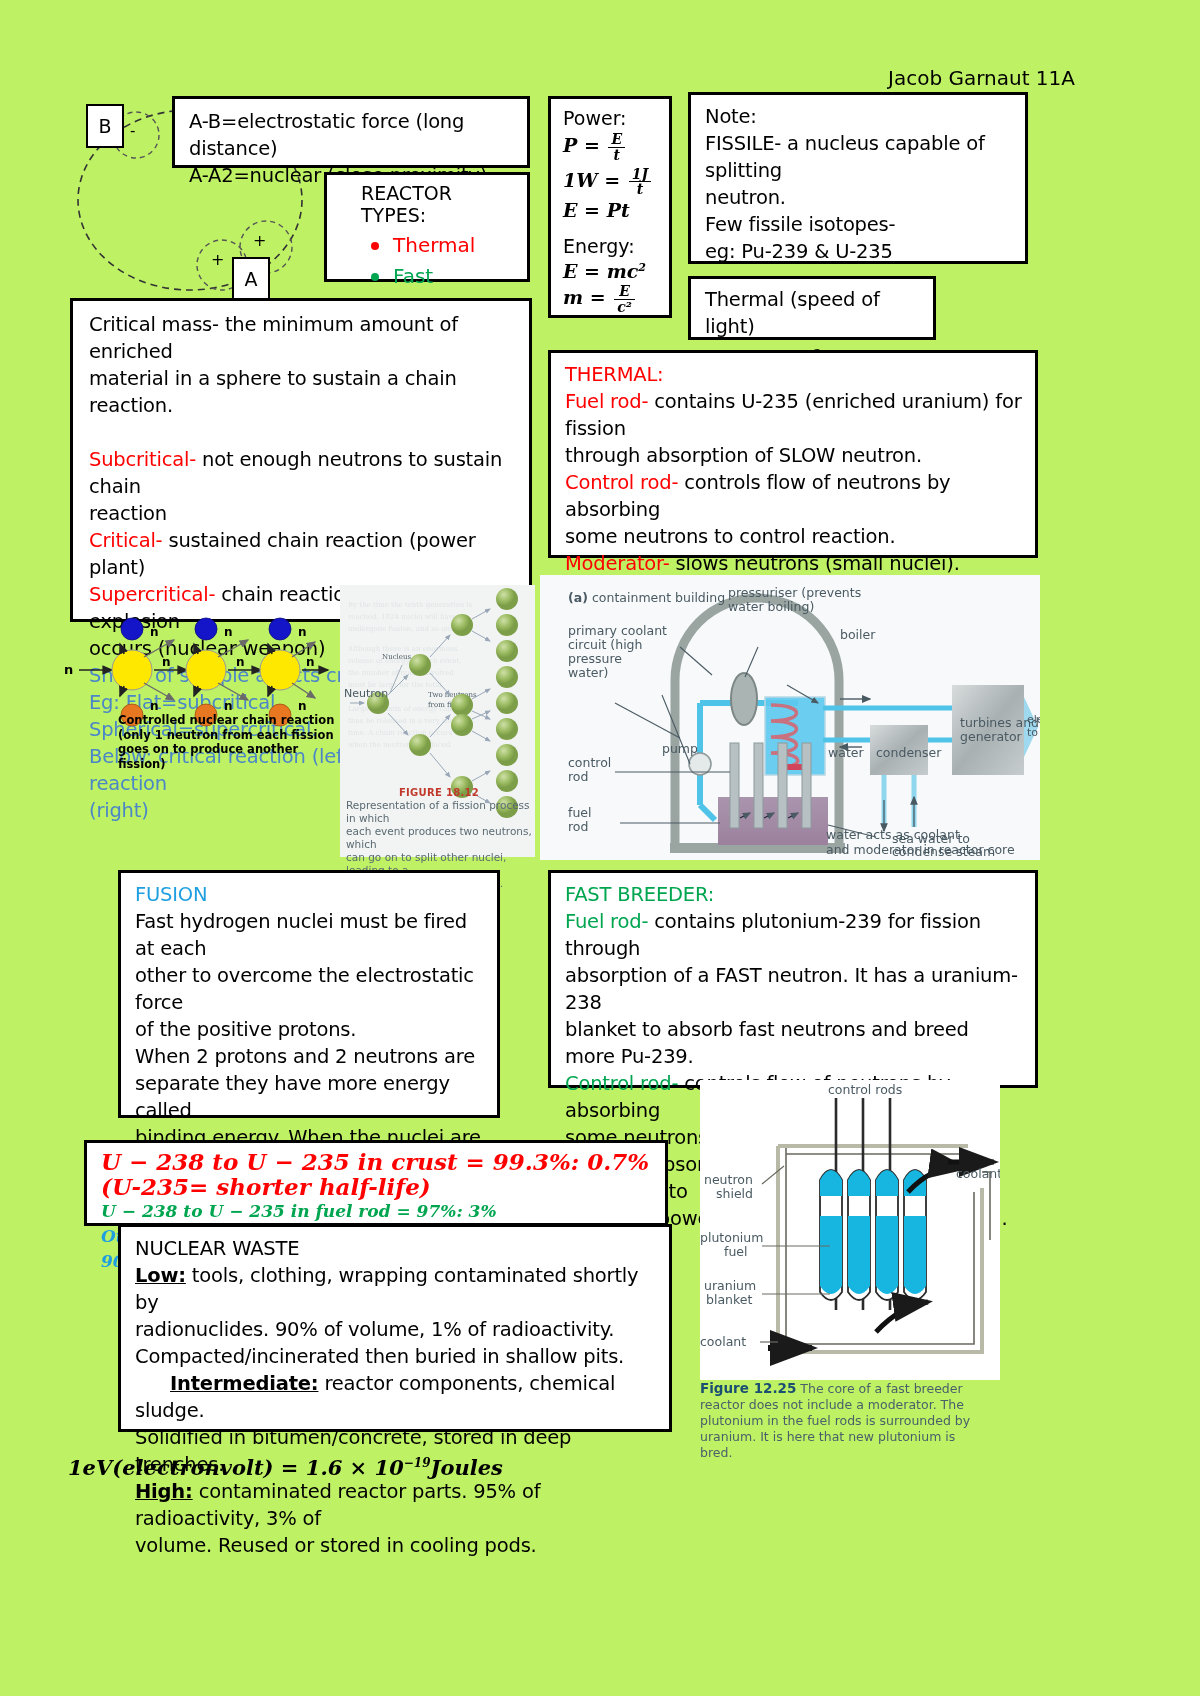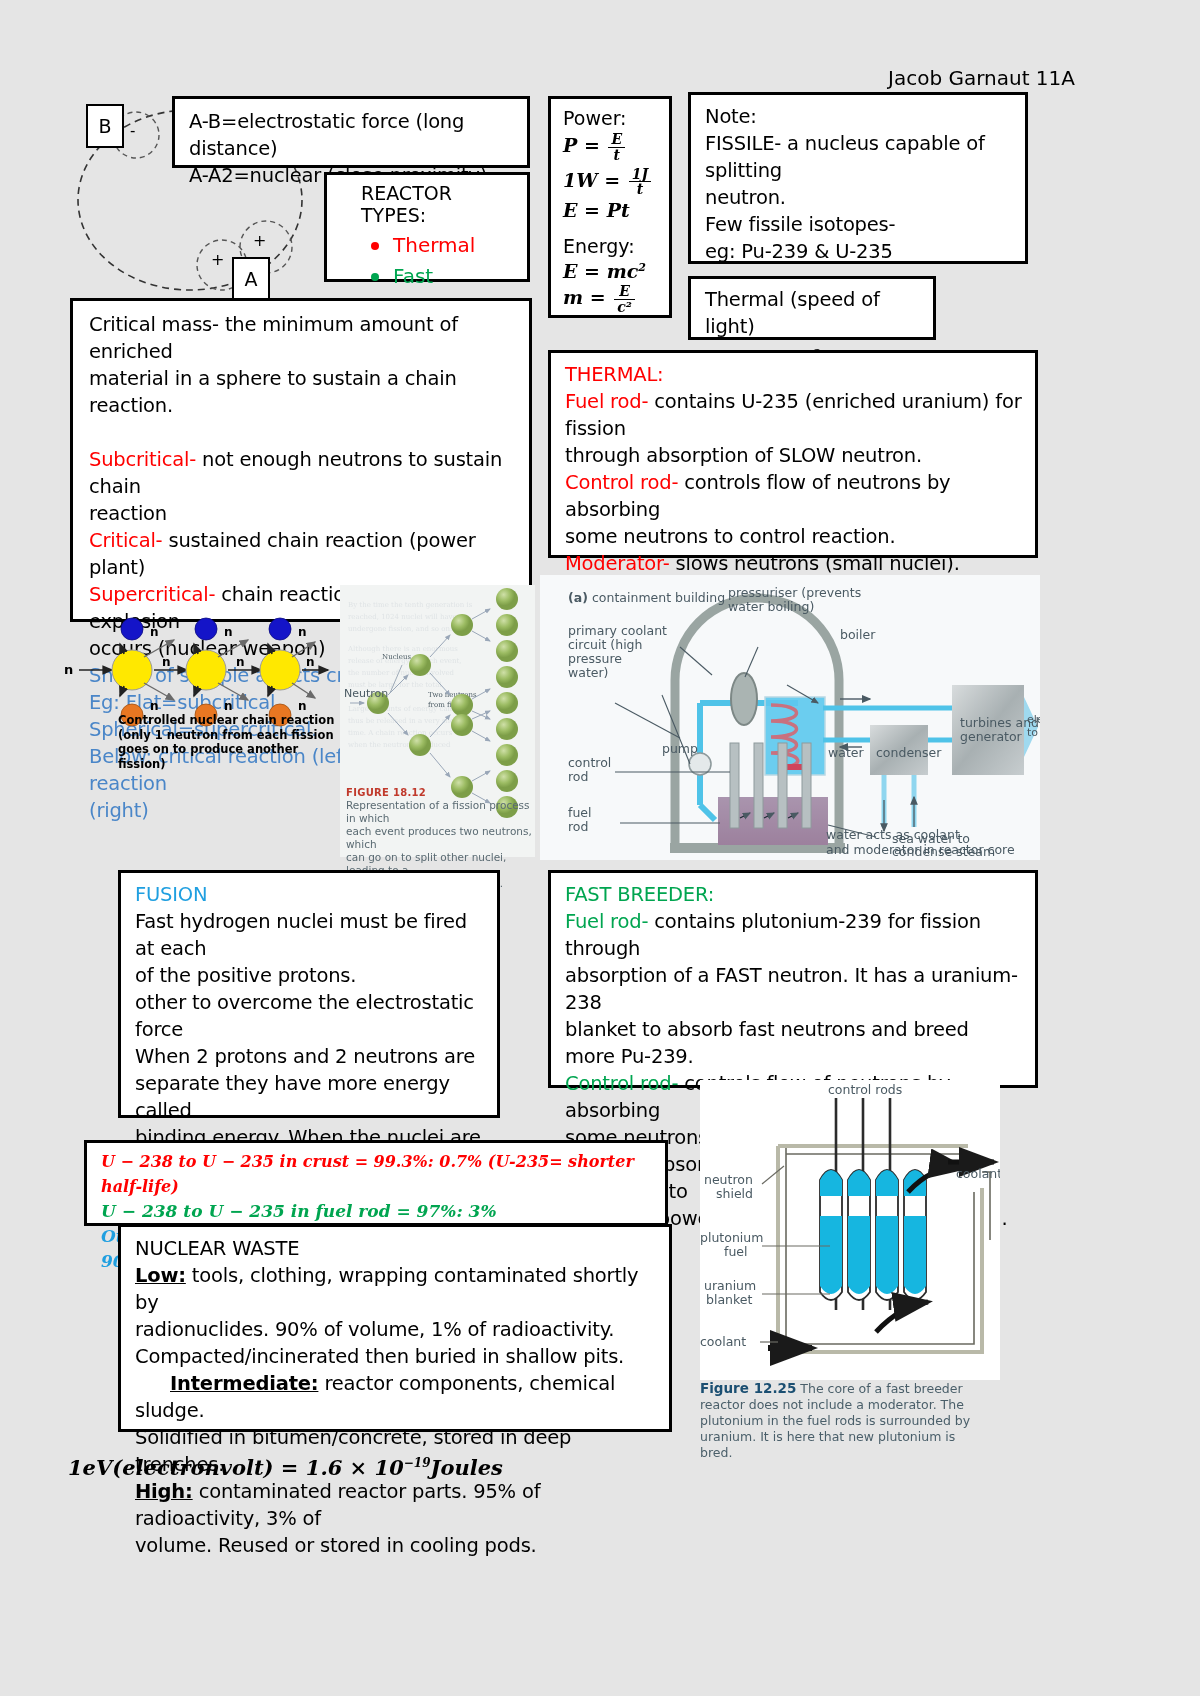--- a/index.html
+++ b/index.html
@@ -4,21 +4,21 @@
 <style>
   html,body{margin:0;padding:0;background:#fff;}
   body{
     font-family:"DejaVu Sans","Liberation Sans",sans-serif;
     color:#000;
   }
   #page{
     position:relative;
     width:1200px;
     height:1696px;
-    background:#e5e5e5;
+    background:#bef264;
     overflow:hidden;
   }
   .abs{position:absolute;}
   .box{
     border:3px solid #000;
     background:#fff;
     box-sizing:border-box;
   }
   .txt{
     font-size:19.5px;
@@ -335,21 +335,21 @@
         <circle cx="167" cy="92" r="11" fill="url(#gsph)"></circle>
         <circle cx="167" cy="118" r="11" fill="url(#gsph)"></circle>
         <circle cx="167" cy="144" r="11" fill="url(#gsph)"></circle>
         <circle cx="167" cy="170" r="11" fill="url(#gsph)"></circle>
         <circle cx="167" cy="196" r="11" fill="url(#gsph)"></circle>
         <circle cx="167" cy="222" r="11" fill="url(#gsph)"></circle>
       </g>
     </svg>
   </div>
   <div class="abs figcap" style="left:346px;top:786px;width:186px;">
-    <div style="font-weight:bold;color:#c0392b;font-size:10px;letter-spacing:0.3px;">FIGURE 18.12</div>
+    <div style="font-weight:bold;color:#c0392b;font-size:10px;letter-spacing:0.3px;text-align:center;">FIGURE 18.12</div>
     <div>Representation of a fission process in which</div>
     <div>each event produces two neutrons, which</div>
     <div>can go on to split other nuclei, leading to a</div>
     <div>self-sustaining chain reaction.</div>
   </div>
 
   <div class="abs" style="left:540px;top:575px;width:500px;height:285px;background:#f7f9fa;overflow:hidden;">
     <svg width="500" height="285" viewBox="0 0 500 285">
       <defs>
         <marker id="tar" markerWidth="7" markerHeight="7" refX="6" refY="3" orient="auto">
@@ -448,22 +448,22 @@
     </svg>
   </div>
   <div class="abs" style="left:826px;top:828px;width:220px;font-size:12.5px;line-height:14.5px;color:#4a5a63;">
     <div>water acts as coolant</div>
     <div>and moderator in reactor core</div>
   </div>
 
   <div class="abs box txt" style="left:118px;top:870px;width:382px;height:248px;padding:8px 12px 0 14px;">
     <div class="blue">FUSION</div>
     <div>Fast hydrogen nuclei must be fired at each</div>
+    <div>other to overcome the electrostatic force</div>
     <div>of the positive protons.</div>
-    <div>other to overcome the electrostatic force</div>
     <div>When 2 protons and 2 neutrons are</div>
     <div>separate they have more energy called</div>
     <div>binding energy. When the nuclei are fused</div>
     <div>together this binding energy is lost</div>
     <div>through a loss of mass. Calculated by</div>
     <div class="math" style="font-size:19px;">
       <span>E = mc</span><sup style="font-size:11px;">2</sup><span> .</span>
     </div>
   </div>
 
@@ -478,21 +478,21 @@
       <span class="green">Control rod-</span><span> controls flow of neutrons by absorbing</span>
     </div>
     <div>some neutrons to control reaction</div>
     <div>
       <span class="green">Coolant-</span><span> absorbs heat energy from fission. Heat used to</span>
     </div>
     <div>generate power (pressurised to avoid boiling).</div>
   </div>
 
   <div class="abs box" style="left:84px;top:1140px;width:584px;height:86px;padding:6px 10px 0 14px;">
-    <div class="math red" style="font-size:16px;line-height:25px;">U − 238 to U − 235 in crust = 99.3%: 0.7% (U-235= shorter half-life)</div>
+    <div class="math red" style="font-size:23px;line-height:25px;">U − 238 to U − 235 in crust = 99.3%: 0.7% (U-235= shorter half-life)</div>
     <div class="math green" style="font-size:17px;line-height:25px;">U − 238 to U − 235 in fuel rod = 97%: 3%</div>
     <div class="math blue" style="font-size:17px;line-height:25px;">Other material to U − 235 in nuclear weapon =≤ 10%: 90% ≤</div>
   </div>
 
   <div class="abs box txt" style="left:118px;top:1224px;width:554px;height:208px;padding:8px 12px 0 14px;">
     <div>NUCLEAR WASTE</div>
     <div>
       <span class="underline" style="font-weight:bold;">Low:</span><span> tools, clothing, wrapping contaminated shortly by</span>
     </div>
     <div>radionuclides. 90% of volume, 1% of radioactivity.</div>

